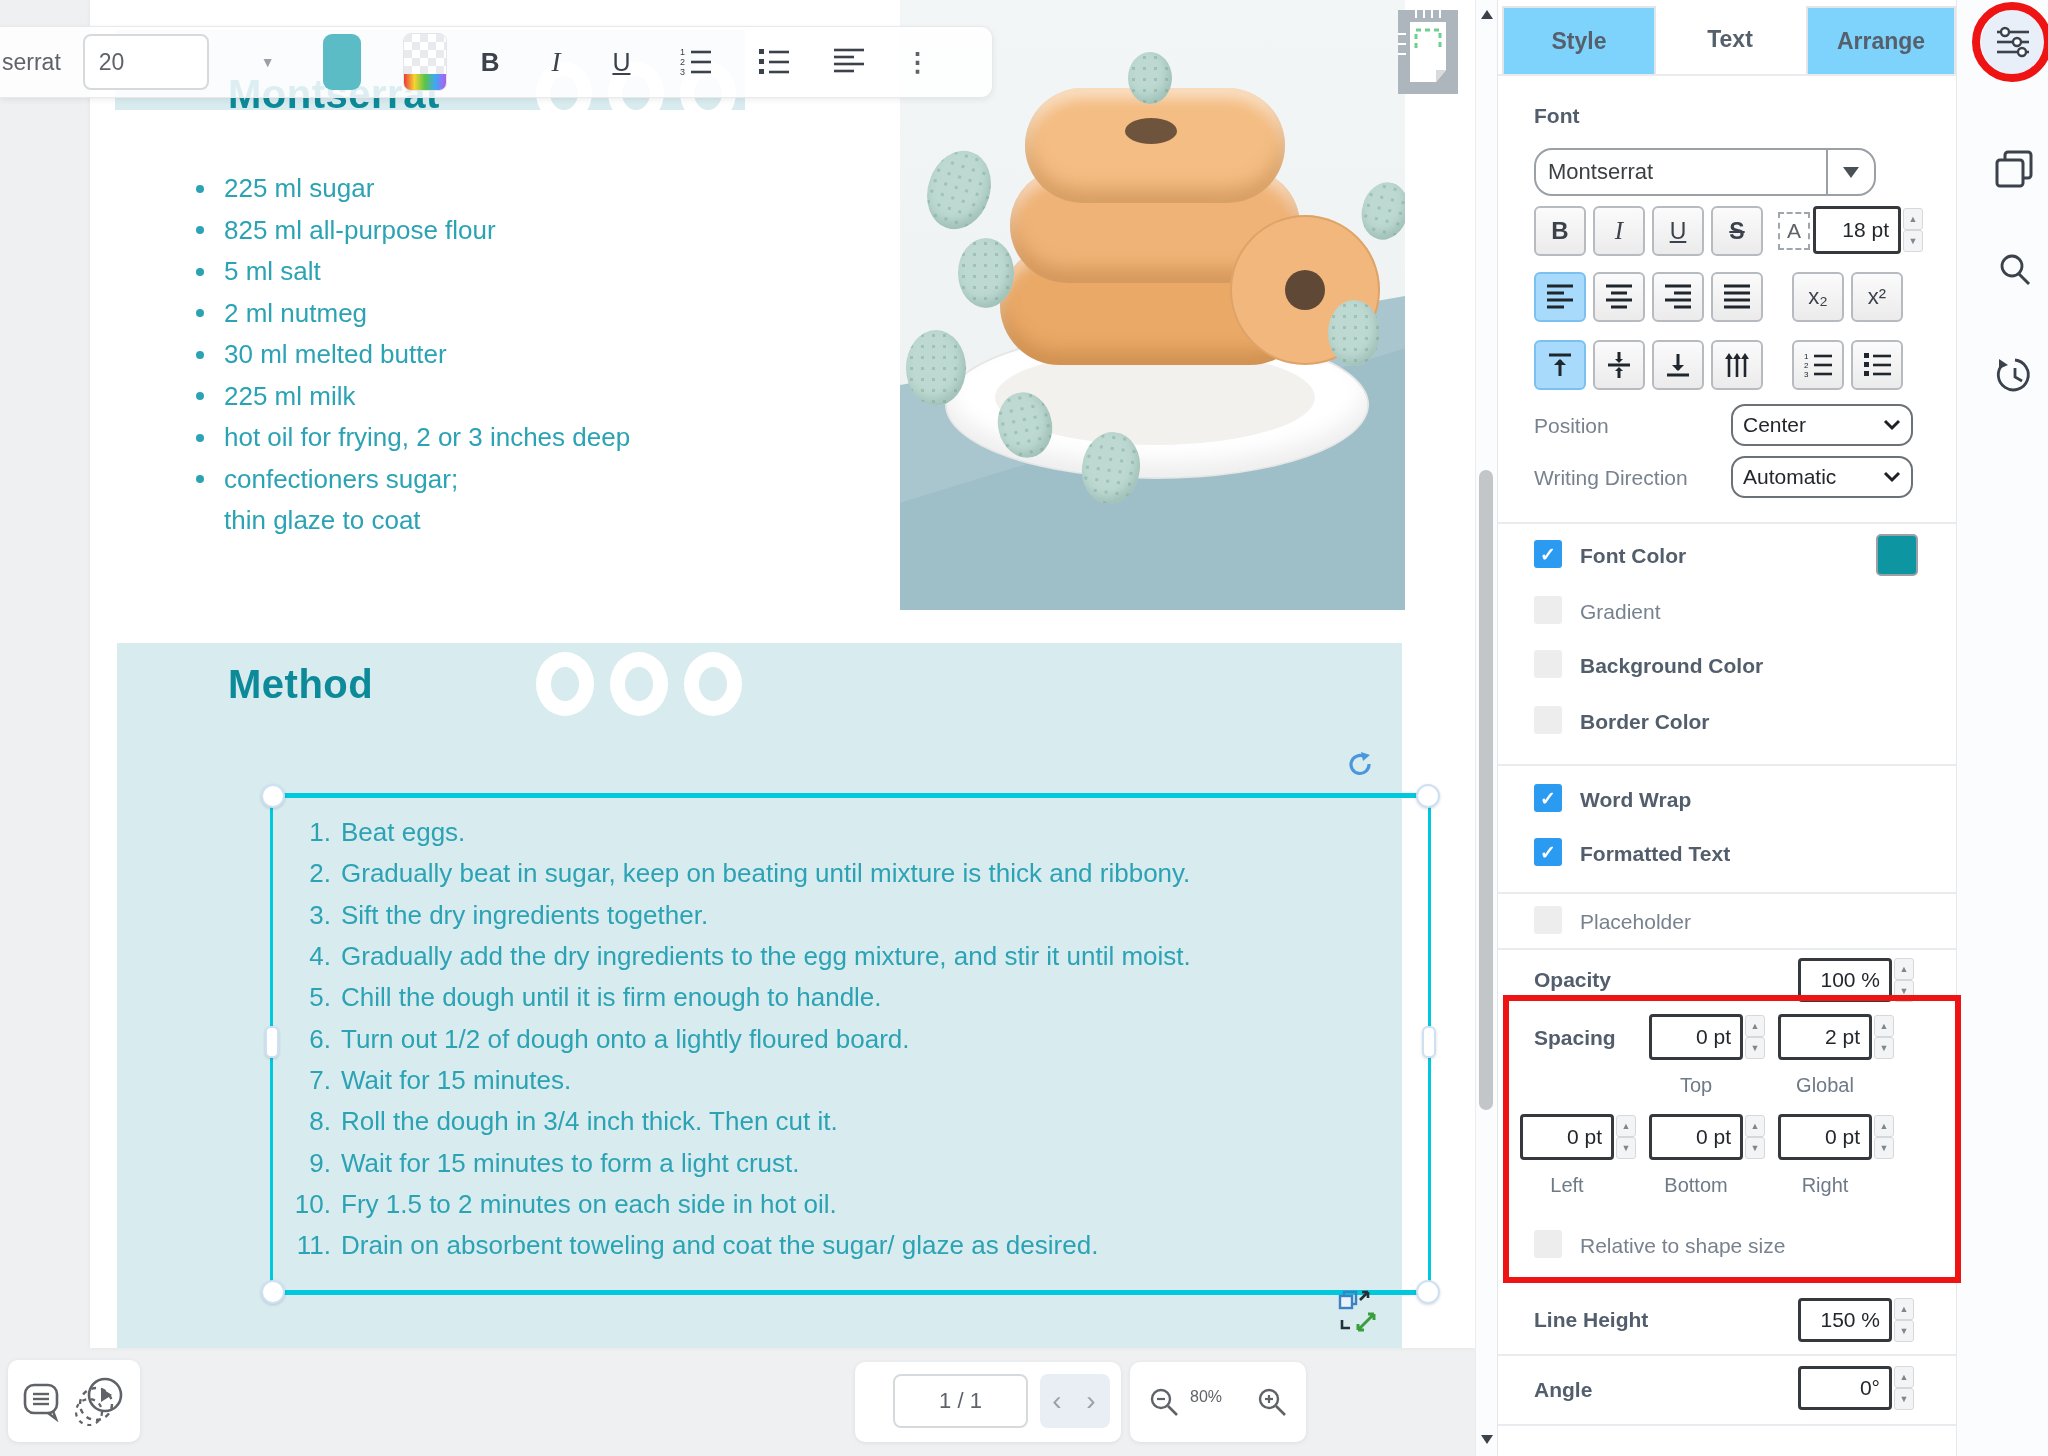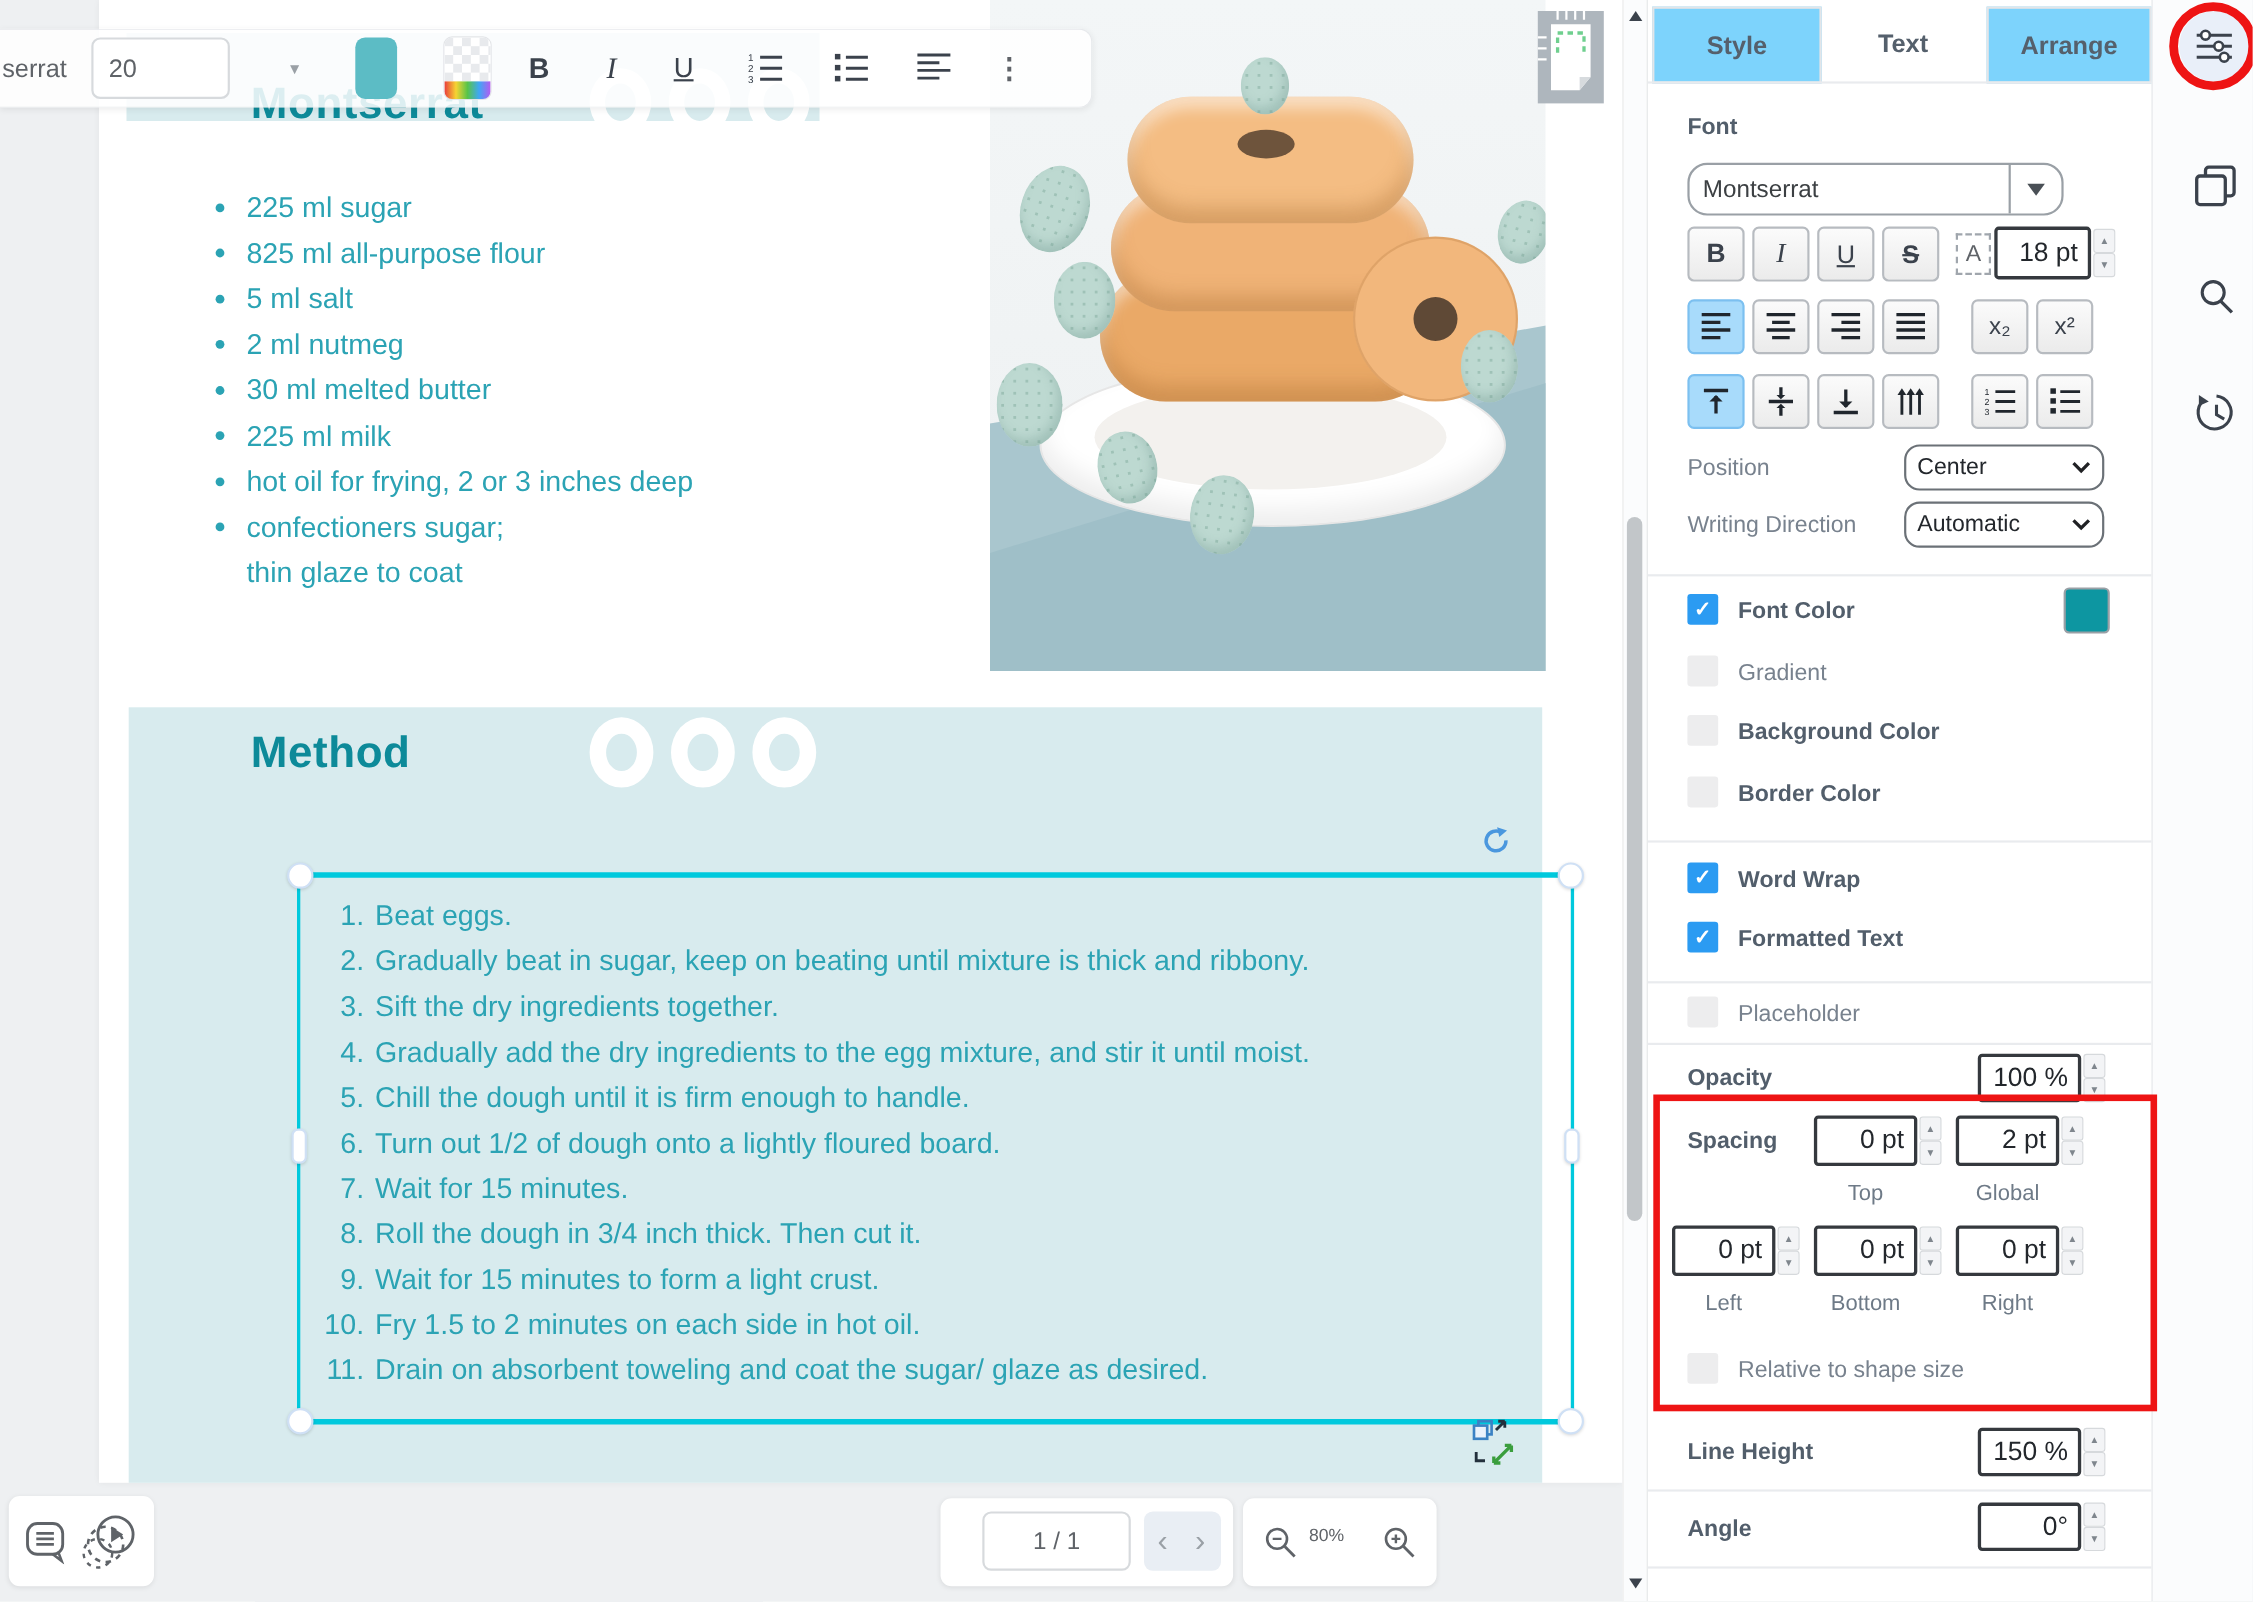--- a/index.html
+++ b/index.html
@@ -45,21 +45,21 @@
   #vthumb{left:3px;top:470px;width:14px;height:640px;background:#c2c6c9;border-radius:7px;}
 
   
   #panel{left:1497px;top:0;width:458px;height:1456px;background:#fff;border-left:1px solid #e4e6e8;}
   .tab{position:absolute;top:6px;height:66px;display:flex;align-items:center;justify-content:center;font-size:23px;font-weight:bold;color:#55606c;}
   .tab.inactive{background:#7dd3fc;border:2px solid #e3e5e8;}
   .plabel{font-size:21px;color:#525e6b;font-weight:bold;}
   .plabel2{font-size:21px;color:#78828e;}
   .btn48{width:52px;height:50px;border:2px solid #b7bbc0;border-radius:6px;background:linear-gradient(#fbfbfb,#ebebeb);display:flex;align-items:center;justify-content:center;color:#3b424c;box-sizing:border-box;}
   .btn48.active{background:#a8dbfb;border-color:#7cc0f0;}
-  .input-dark{border:3px solid #35393e;border-radius:4px;background:#fff;color:#23272c;font-size:24px;display:flex;align-items:center;justify-content:flex-end;padding-right:9px;box-sizing:border-box;}
+  .input-dark{border:3px solid #35393e;border-radius:4px;background:#fff;color:#23272c;font-size:21px;display:flex;align-items:center;justify-content:flex-end;padding-right:9px;box-sizing:border-box;}
   .spin{width:20px;height:44px;display:flex;flex-direction:column;}
   .spin span{flex:1;border:1px solid #d6d9dc;background:#f3f4f6;display:flex;align-items:center;justify-content:center;font-size:9px;color:#7f868d;border-radius:3px;}
   .ddl{border:2px solid #6b7177;border-radius:14px;background:#fff;color:#23272c;font-size:21px;display:flex;align-items:center;padding:0 10px;justify-content:space-between;box-sizing:border-box;}
   .chk{width:28px;height:28px;border-radius:3px;display:flex;align-items:center;justify-content:center;color:#fff;font-size:19px;font-weight:bold;}
   .chk.on{background:#2b9bf2;}
   .chk.off{background:#ededee;}
   .pdiv{position:absolute;left:0;width:458px;height:2px;background:#e9ebee;}
   .caption{position:absolute;font-size:20px;color:#6e7a87;transform:translateX(-50%);}
 
   

